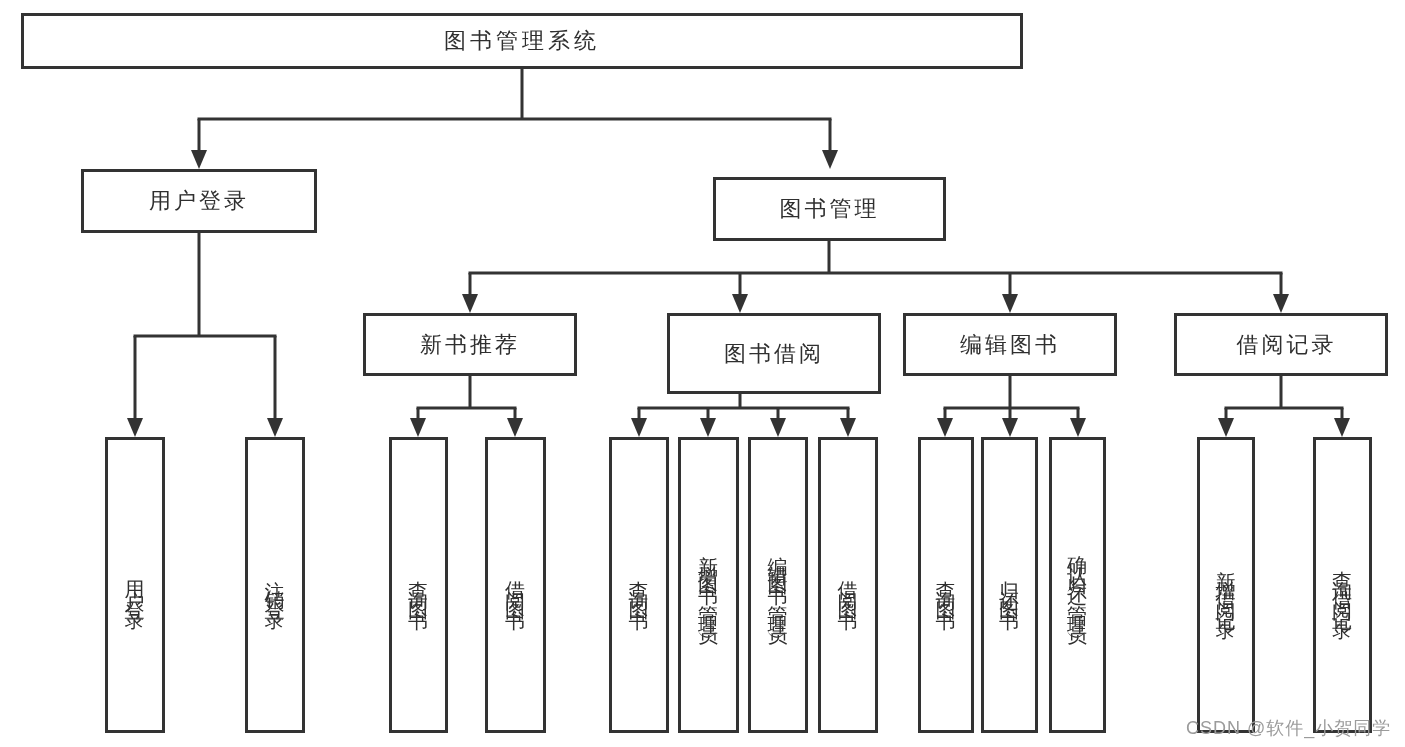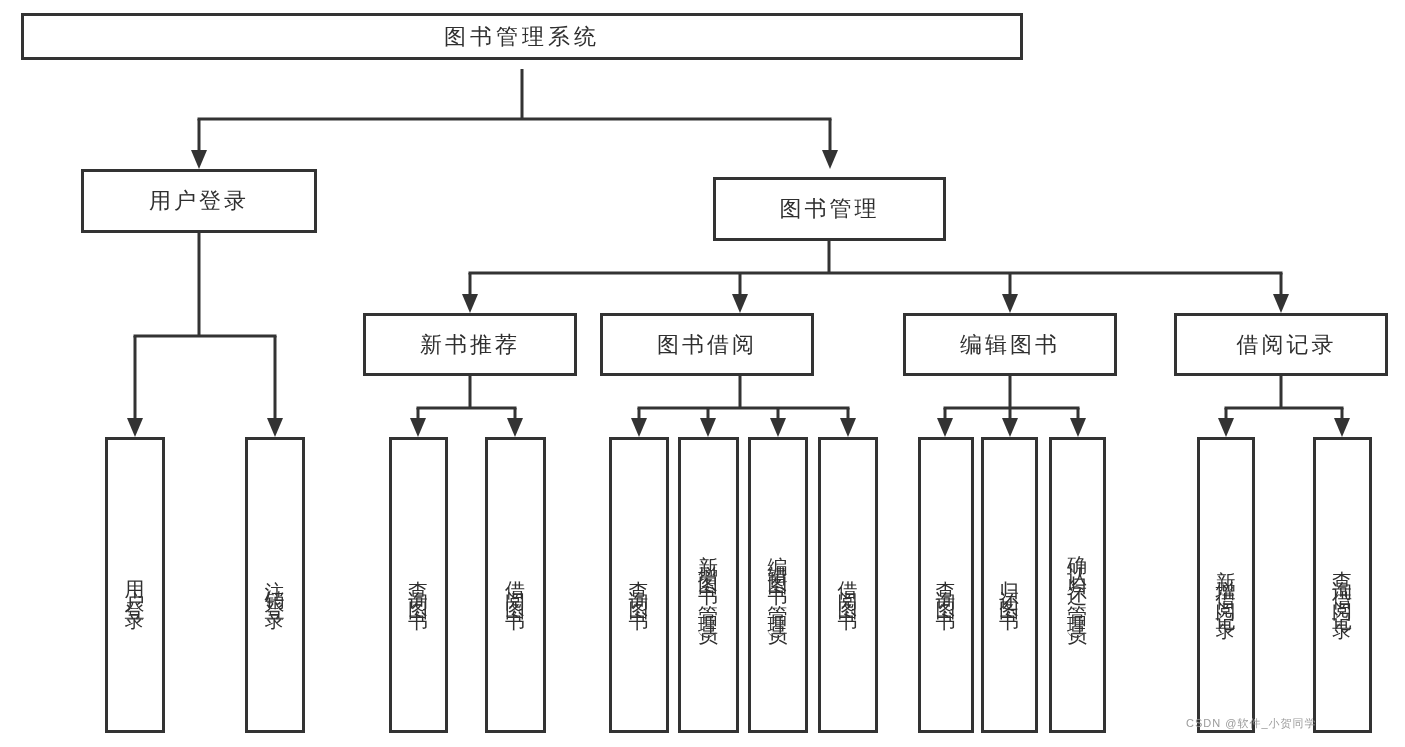--- a/index.html
+++ b/index.html
@@ -45,21 +45,21 @@
     writing-mode: vertical-rl;
     font-size: 20px;
     letter-spacing: 10px;
     line-height: 1;
     white-space: nowrap;
   }
   .watermark {
     position: absolute;
     left: 1186px;
     top: 716px;
-    font-size: 11px;
+    font-size: 18px;
     color: #9b9b9b;
     letter-spacing: 1px;
     white-space: nowrap;
   }
 </style>
 </head>
 <body>
 
 <div class="canvas">
 
@@ -118,35 +118,35 @@
       <polygon points="770,418 786,418 778,437"></polygon>
       <polygon points="840,418 856,418 848,437"></polygon>
       <polygon points="937,418 953,418 945,437"></polygon>
       <polygon points="1002,418 1018,418 1010,437"></polygon>
       <polygon points="1070,418 1086,418 1078,437"></polygon>
       <polygon points="1218,418 1234,418 1226,437"></polygon>
       <polygon points="1334,418 1350,418 1342,437"></polygon>
     </g>
   </svg>
 
-  <div class="box" style="left:21px; top:13px; width:1002px; height:47px;justify-content:center;">
+  <div class="box" style="left:21px; top:13px; width:1002px; height:56px;justify-content:center;">
     <span class="hlabel root-label">图书管理系统</span>
   </div>
 
   <div class="box" style="left:81px; top:169px; width:236px; height:64px;">
     <span class="hlabel">用户登录</span>
   </div>
   <div class="box" style="left:713px; top:169px; width:233px; height:64px;margin-top:8px;">
     <span class="hlabel">图书管理</span>
   </div>
 
   <div class="box" style="left:363px; top:313px; width:214px; height:63px;">
     <span class="hlabel">新书推荐</span>
   </div>
-  <div class="box" style="left:600px; top:313px; width:214px; height:63px;justify-content:center;">
+  <div class="box" style="left:667px; top:313px; width:214px; height:81px;justify-content:center;">
     <span class="hlabel">图书借阅</span>
   </div>
   <div class="box" style="left:903px; top:313px; width:214px; height:63px;">
     <span class="hlabel">编辑图书</span>
   </div>
   <div class="box" style="left:1174px; top:313px; width:214px; height:63px;padding-left:11px;">
     <span class="hlabel">借阅记录</span>
   </div>
 
   <div class="box leaf" style="left:105px; top:437px; width:60px; height:296px;">

